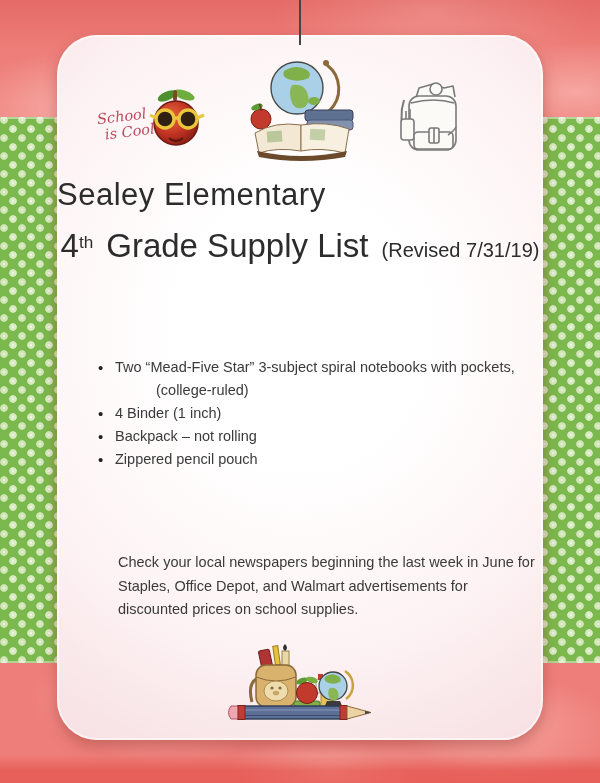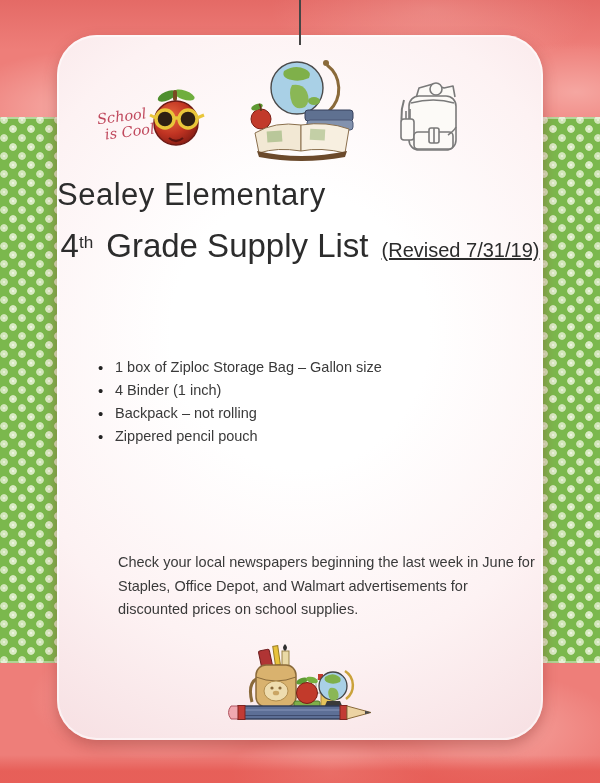--- a/index.html
+++ b/index.html
@@ -51,21 +51,21 @@
   .title1 {
     top:142px; left:0; width:100%; text-align:left;
     font-size:31px; color:#2c2c2c; letter-spacing:.5px;
   }
   .title2 {
     top:192px; left:0; width:100%; text-align:center;
     font-size:33px; color:#2c2c2c; white-space:nowrap;
   }
   .t2-sup   { font-size:.52em; position:relative; top:-.52em; }
   .t2-main  { margin-left:13px; }
-  .t2-rev   { font-size:20px; margin-left:13px; color:#2c2c2c;text-decoration:underline; }
+  .t2-rev   { font-size:20px; margin-left:13px; color:#2c2c2c; }
 
   
   .supply-list {
     top:321px; left:39px; margin:0; padding:0; list-style:none;
     font-size:14.5px; line-height:23px; color:#3a3a3a;
   }
   .supply-list li { position:relative; padding-left:19px; white-space:nowrap; }
   .supply-list li::before {
     content:"\2022"; position:absolute; left:2px; top:0; color:#222; font-size:15px;
   }
@@ -164,21 +164,24 @@
       </svg>
     </div>
 
     <div class="title1">Sealey Elementary</div>
 
     <div class="title2">
       <span class="t2-num">4</span><span class="t2-sup">th</span><span class="t2-main">Grade Supply List</span><span class="t2-rev">(Revised 7/31/19)</span>
     </div>
 
     <ul class="supply-list">
-      <li><span>1 box of Ziploc Storage Bag – Gallon size</span></li>
+      <li>
+        <span>Two “Mead-Five Star” 3-subject spiral notebooks with pockets,</span>
+        <span class="li-sub">(college-ruled)</span>
+      </li>
       <li><span>4 Binder (1 inch)</span></li>
       <li><span>Backpack – not rolling</span></li>
       <li><span>Zippered pencil pouch</span></li>
     </ul>
 
     <div class="note">Check your local newspapers beginning the last week in June for
 Staples, Office Depot, and Walmart advertisements for
 discounted prices on school supplies.</div>
 
     <div class="shelf-art">

